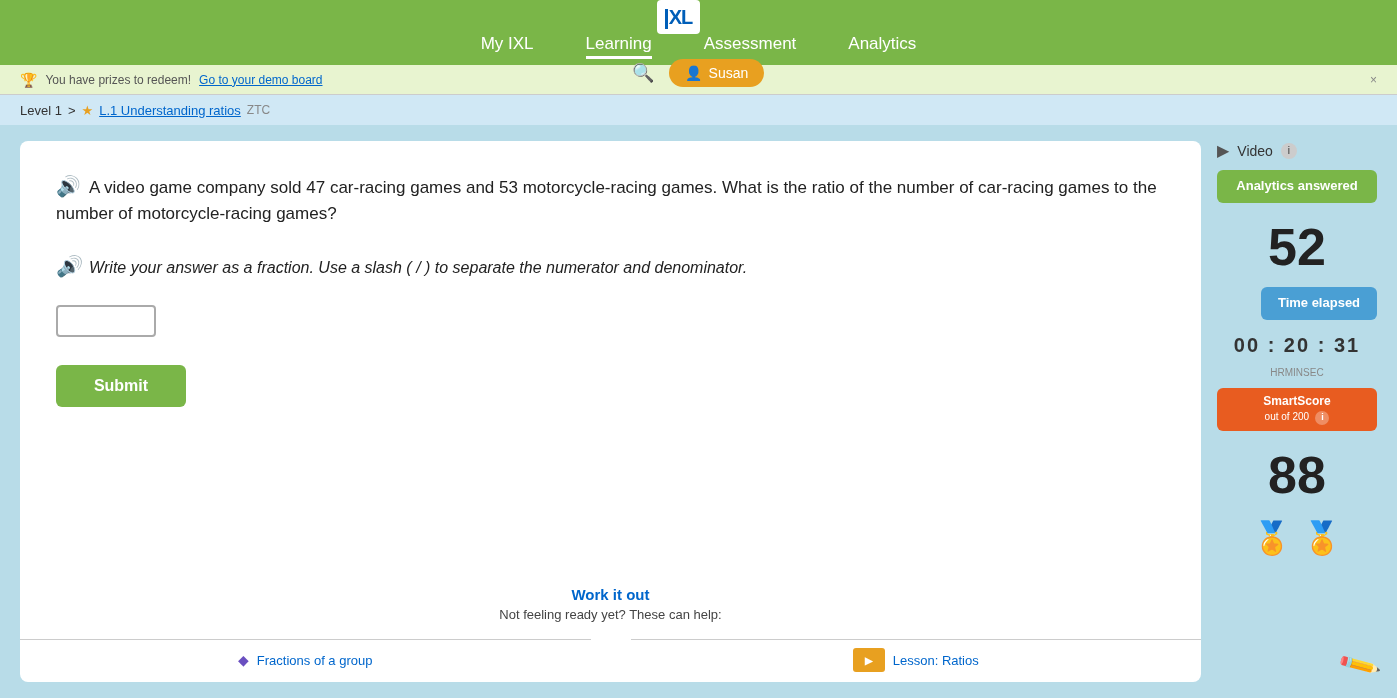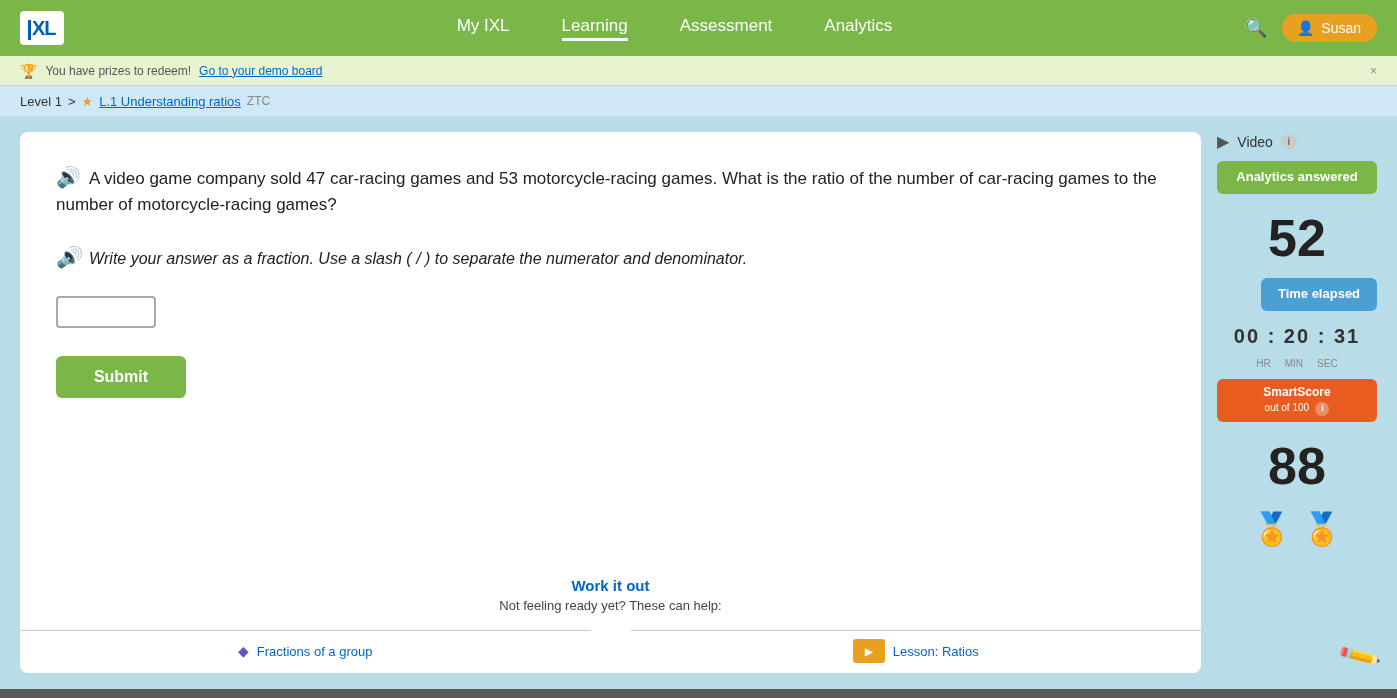--- a/index.html
+++ b/index.html
@@ -7,25 +7,26 @@
       font-family: Arial, sans-serif;
       background: #5a5a5a;
       width: 1397px;
       height: 698px;
       overflow: hidden;
     }
 
     
     .navbar {
       background: #7ab648;
-      height: 56px;
+      height: 65px;
       display: flex;
       align-items: center;
       padding: 0 20px;
       position: relative;
+      flex-direction: column;
     }
 
     .logo-box {
       background: white;
       border-radius: 4px;
       padding: 4px 8px;
       font-weight: bold;
       font-size: 22px;
       color: #005eb8;
       letter-spacing: -1px;
@@ -271,21 +272,20 @@
       text-align: center;
       font-size: 20px;
       font-weight: bold;
       color: #333;
       letter-spacing: 2px;
       margin-top: 4px;
     }
     .timer-labels {
       display: flex;
       justify-content: center;
-      gap: 14px;
       font-size: 10px;
       color: #888;
     }
 
     .smart-score-btn {
       background: #e85c20;
       color: white;
       border-radius: 6px;
       padding: 6px 10px;
       text-align: center;
@@ -433,21 +433,21 @@
     <div class="timer-display">00 : 20 : 31</div>
     <div class="timer-labels">
       <span>HR</span>
       <span>MIN</span>
       <span>SEC</span>
     </div>
 
     <div class="smart-score-btn">
       <span>SmartScore</span>
       <br>
-      <span class="smart-score-sub">out of 100</span>
+      <span class="smart-score-sub">out of 200</span>
       <span style="background:rgba(255,255,255,0.3); border-radius:50%; width:14px;height:14px;display:inline-flex;align-items:center;justify-content:center;font-size:9px;margin-left:3px;">i</span>
     </div>
 
     <div class="smart-score-value">88</div>
 
     <div class="trophies">
       <span class="trophy">🏅</span>
       <span class="trophy">🏅</span>
     </div>
 

